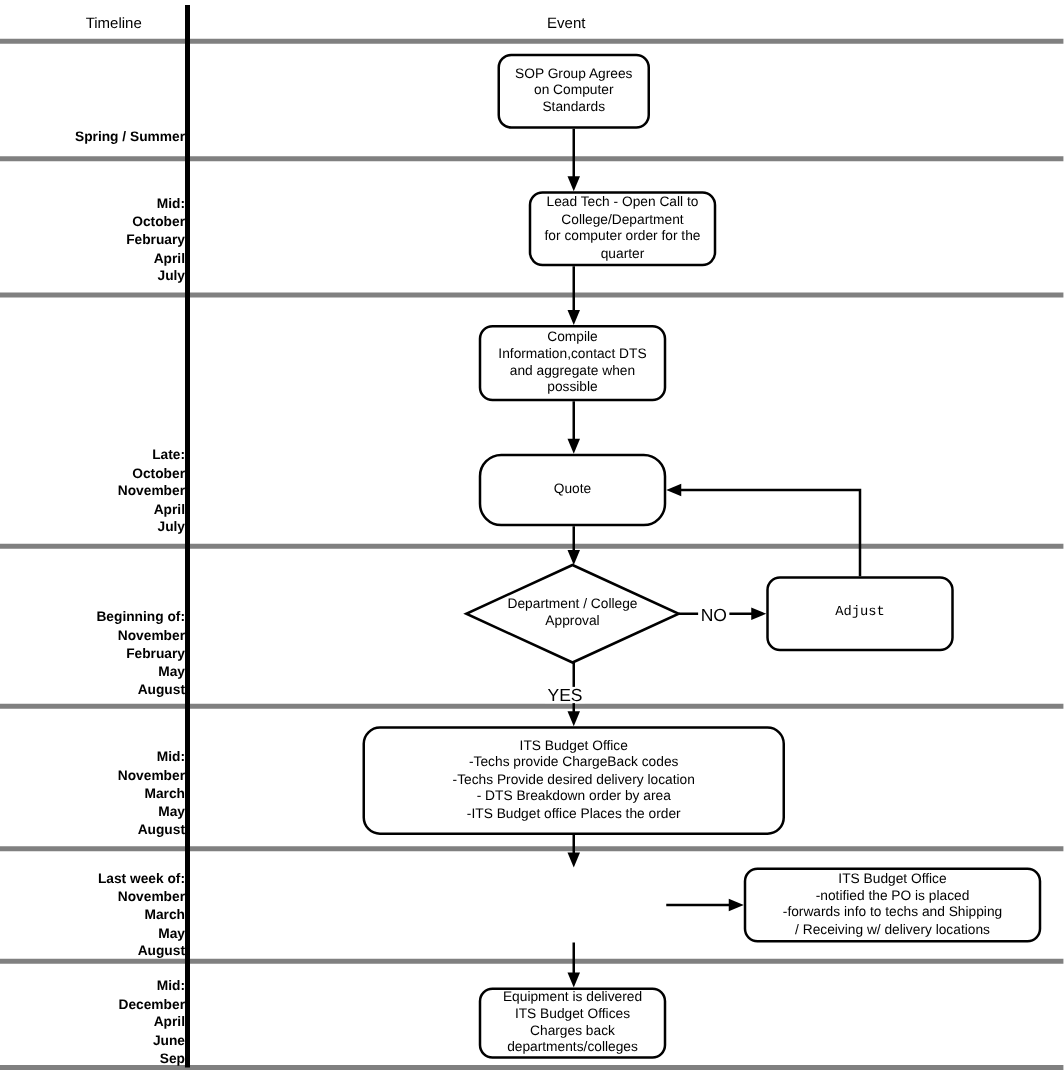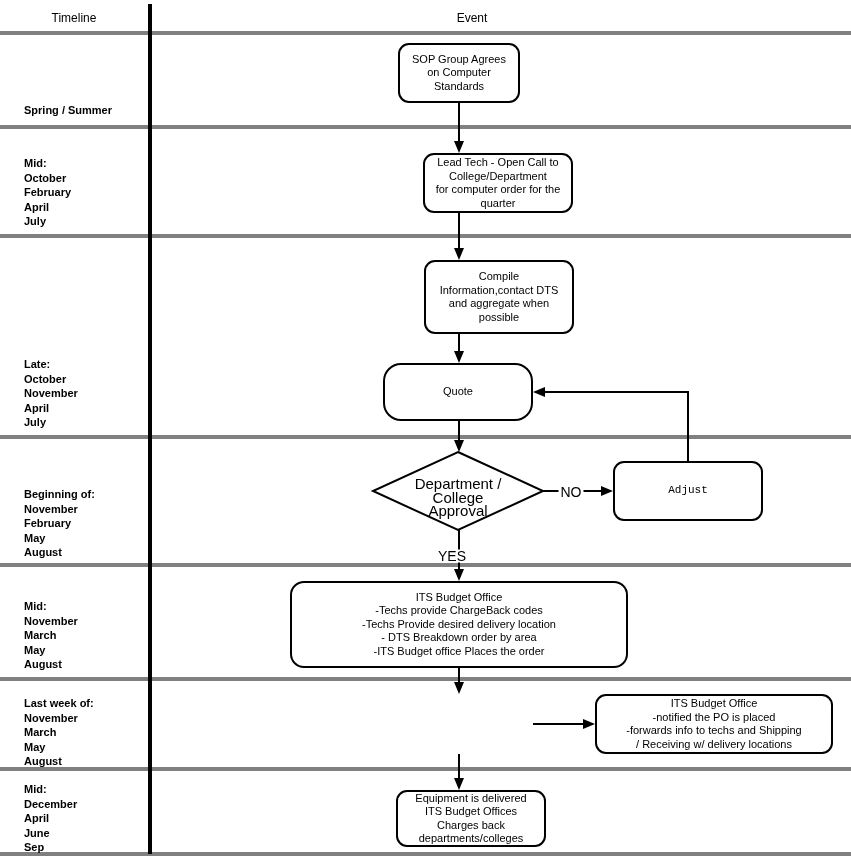--- a/index.html
+++ b/index.html
@@ -12,33 +12,33 @@
   .canvas{
     position:relative;width:851px;height:864px;background:var(--fill);
     font-family:"Liberation Sans", sans-serif;color:var(--text);overflow:hidden;
   }
   .layer{position:absolute;left:0;top:0;}
   .hdr{
     position:absolute;top:11px;font-size:12px;line-height:15px;
     text-align:center;white-space:pre-line;
   }
   .tlabel{
-    position:absolute;left:0;width:148px;text-align:left;font-weight:bold;
-    font-size:11px;line-height:14.5px;white-space:pre-line;padding-left:24px;
+    position:absolute;left:0;width:148px;text-align:right;font-weight:bold;
+    font-size:11px;line-height:14.5px;white-space:pre-line;
   }
   .node{
     position:absolute;border:2px solid var(--stroke);border-radius:11px;
     background:var(--fill);display:flex;align-items:center;justify-content:center;
     text-align:center;font-size:11px;line-height:13.5px;white-space:pre-line;
     box-sizing:border-box;padding:2px;
   }
   .node.big{border-radius:14px;}
   .diamond-text{
     position:absolute;left:388px;top:477px;width:140px;text-align:center;
-    font-size:15px;line-height:13.5px;white-space:pre-line;
+    font-size:11px;line-height:13.5px;white-space:pre-line;
   }
   .edge-label{
     position:absolute;background:var(--fill);font-size:14px;line-height:13px;
     padding:0 2px;transform:translate(-50%,-50%);
   }
 </style>
 </head>
 <body>
 
 <div class="canvas">
@@ -82,22 +82,22 @@
 
     <line x1="533" y1="724" x2="585" y2="724" stroke="#000" stroke-width="2"></line>
     <polygon points="595,724 583,719 583,729" fill="#000"></polygon>
 
     <polyline points="688,461 688,392 543,392" fill="none" stroke="#000" stroke-width="2"></polyline>
     <polygon points="533,392 545,387 545,397" fill="#000"></polygon>
 
     <polygon points="458,452 543,491 458,530 373,491" fill="#fff" stroke="#000" stroke-width="2"></polygon>
   </svg>
 
-  <div class="hdr" style="left:0;width:148px;">Timeline</div>
-  <div class="hdr" style="left:372px;width:200px;">Event</div>
+  <div class="hdr" style="left:0;width:148px;padding-left:17px;">Timeline</div>
+  <div class="hdr" style="left:353px;width:200px;">Event</div>
 
   <div class="tlabel" style="top:103px;">Spring / Summer</div>
   <div class="tlabel" style="top:156px;">Mid:
 October
 February
 April
 July</div>
   <div class="tlabel" style="top:357px;">Late:
 October
 November
@@ -126,42 +126,42 @@
 
   <div class="node" style="left:398px;top:43px;width:122px;height:60px;">SOP Group Agrees
 on Computer
 Standards</div>
 
   <div class="node" style="left:383px;top:153px;width:150px;height:60px;margin-left:40px;">Lead Tech - Open Call to
 College/Department
 for computer order for the
 quarter</div>
 
-  <div class="node" style="left:383px;top:260px;width:150px;height:74px;margin-left:41px;">Compile
+  <div class="node" style="left:383px;top:260px;width:150px;height:61px;">Compile
 Information,contact DTS
 and aggregate when
 possible</div>
 
   <div class="node" style="left:383px;top:363px;width:150px;height:58px;border-radius:18px;">Quote</div>
 
   <div class="node" style="left:613px;top:461px;width:150px;height:60px;font-family:Liberation Mono, monospace;">Adjust</div>
 
   <div class="node big" style="left:290px;top:581px;width:338px;height:87px;">ITS Budget Office
 -Techs provide ChargeBack codes
 -Techs Provide desired delivery location
 - DTS Breakdown order by area
 -ITS Budget office Places the order</div>
 
 
   <div class="node" style="left:595px;top:694px;width:238px;height:60px;">ITS Budget Office
 -notified the PO is placed
 -forwards info to techs and Shipping
 / Receiving w/ delivery locations</div>
 
-  <div class="node" style="left:383px;top:790px;width:150px;height:57px;margin-left:13px;">Equipment is delivered
+  <div class="node" style="left:383px;top:790px;width:150px;height:57px;">Equipment is delivered
 ITS Budget Offices
 Charges back
 departments/colleges</div>
 
   <div class="diamond-text">Department / College
 Approval</div>
   <span class="edge-label" style="left:571px;top:492px;">NO</span>
   <span class="edge-label" style="left:452px;top:556px;">YES</span>
 
 </div>

